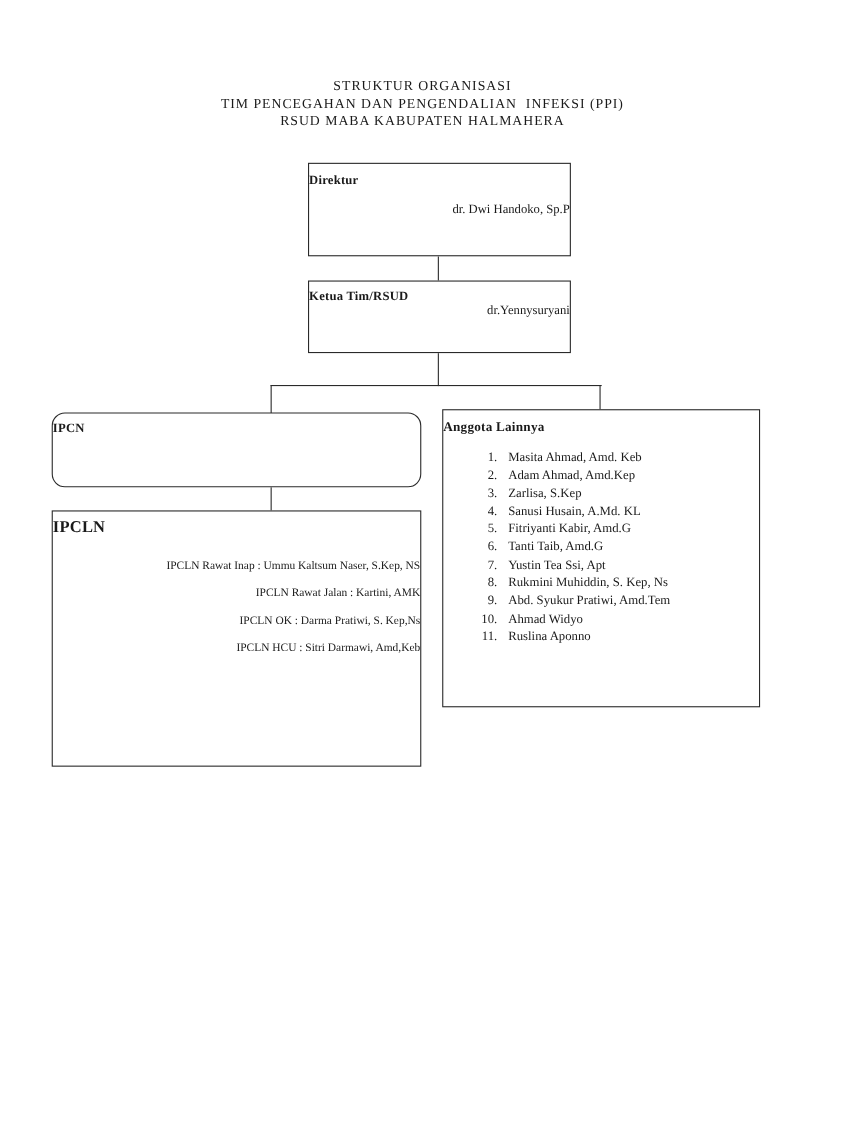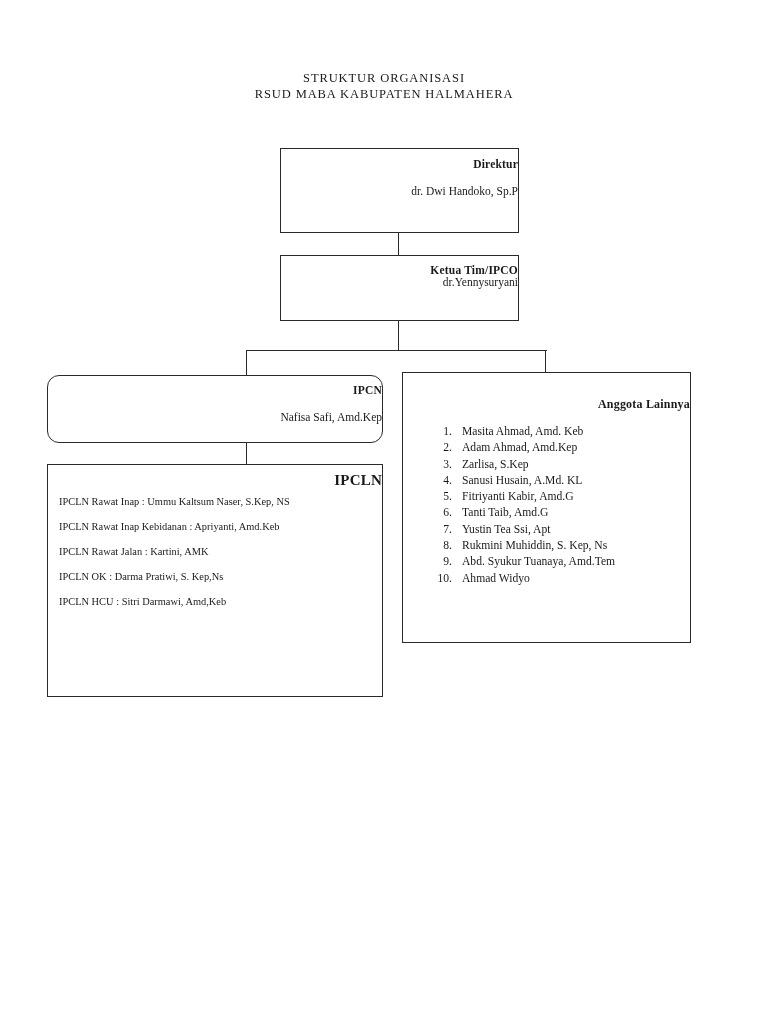--- a/index.html
+++ b/index.html
@@ -29,21 +29,21 @@
     white-space:pre;
   }
 
   
   .node {
     position:absolute;
     border:1.3px solid #2a2a2a;
     background:#ffffff;
   }
   .node-head {
-    text-align:right;
+    text-align:left;
     font-weight:bold;
     font-size:11.5px;
     font-family:"Liberation Serif", serif;
     letter-spacing:0.2px;
   }
   .node-sub {
     text-align:right;
     font-size:11.5px;
     font-family:"Liberation Serif", serif;
   }
@@ -55,31 +55,31 @@
   #box-ketua { left:280px; top:255px; width:239px; height:66px; }
   #box-ketua .node-head { margin-top:8px; }
   #box-ketua .node-sub  { }
 
   #box-ipcn { left:47px; top:375px; width:336px; height:68px;border-radius:12px; }
   #box-ipcn .node-head { margin-top:8px; }
   #box-ipcn .node-sub  { margin-top:15px; }
 
   #box-ipcln { left:47px; top:464px; width:336px; height:233px; }
   #box-ipcln .node-head { margin-top:7px; font-size:15px; }
-  .ipcln-list { padding-left:11px; }
+  .ipcln-list { margin-top:13px; padding-left:11px;text-align:right; }
   .ipcln-item {
     font-family:"Liberation Serif", serif;
     font-size:10.4px;
     line-height:25px;
     color:#1a1a1a;
     white-space:nowrap;
   }
 
   #box-anggota { left:402px; top:372px; width:289px; height:271px; }
-  #box-anggota .node-head { margin-top:24px; font-size:12px; }
+  #box-anggota .node-head { margin-top:8px; font-size:12px; }
   .anggota-list {
     margin-top:12px;
     padding-left:29px;
     list-style:none;
   }
   .anggota-row {
     display:flex;
     font-family:"Liberation Serif", serif;
     font-size:11.6px;
     line-height:16.3px;
@@ -101,50 +101,49 @@
   #conn-right-down{ left:545px; top:350px; height:23px; }
   #conn-ipcn-ipcln{ left:246px; top:443px; height:22px; }
 </style>
 </head>
 <body>
 
 <div id="canvas">
 
   <div class="title-block">
     <div class="title-line">STRUKTUR ORGANISASI</div>
+    <div class="title-line">TIM PENCEGAHAN DAN PENGENDALIAN  INFEKSI (PPI)</div>
     <div class="title-line">RSUD MABA KABUPATEN HALMAHERA</div>
   </div>
 
   <div class="conn conn-v" id="conn-dir-ketua"></div>
   <div class="conn conn-v" id="conn-ketua-down"></div>
   <div class="conn conn-h" id="conn-bar"></div>
   <div class="conn conn-v" id="conn-left-down"></div>
   <div class="conn conn-v" id="conn-right-down"></div>
   <div class="conn conn-v" id="conn-ipcn-ipcln"></div>
 
   <div class="node" id="box-direktur">
     <div class="node-head">Direktur</div>
     <div class="node-sub">dr. Dwi Handoko, Sp.P</div>
   </div>
 
   <div class="node" id="box-ketua">
-    <div class="node-head">Ketua Tim/IPCO</div>
+    <div class="node-head">Ketua Tim/RSUD</div>
     <div class="node-sub">dr.Yennysuryani</div>
   </div>
 
   <div class="node" id="box-ipcn">
     <div class="node-head">IPCN</div>
-    <div class="node-sub">Nafisa Safi,  Amd.Kep</div>
   </div>
 
   <div class="node" id="box-ipcln">
     <div class="node-head">IPCLN</div>
     <div class="ipcln-list">
         <div class="ipcln-item">IPCLN Rawat Inap : Ummu Kaltsum Naser, S.Kep, NS</div>
-        <div class="ipcln-item">IPCLN Rawat Inap Kebidanan : Apriyanti, Amd.Keb</div>
         <div class="ipcln-item">IPCLN Rawat Jalan : Kartini, AMK</div>
         <div class="ipcln-item">IPCLN OK : Darma Pratiwi, S. Kep,Ns</div>
         <div class="ipcln-item">IPCLN HCU : Sitri Darmawi, Amd,Keb</div>
       </div>
   </div>
 
   <div class="node" id="box-anggota">
     <div class="node-head">Anggota Lainnya</div>
     <div class="anggota-list">
         <div class="anggota-row">
@@ -174,22 +173,26 @@
         <div class="anggota-row">
           <span class="anggota-num">7.</span>
           <span class="anggota-name">Yustin Tea Ssi, Apt</span>
         </div>
         <div class="anggota-row">
           <span class="anggota-num">8.</span>
           <span class="anggota-name">Rukmini Muhiddin, S. Kep, Ns</span>
         </div>
         <div class="anggota-row">
           <span class="anggota-num">9.</span>
-          <span class="anggota-name">Abd. Syukur Tuanaya, Amd.Tem</span>
+          <span class="anggota-name">Abd. Syukur Pratiwi, Amd.Tem</span>
         </div>
         <div class="anggota-row">
           <span class="anggota-num">10.</span>
           <span class="anggota-name">Ahmad Widyo</span>
+        </div>
+        <div class="anggota-row">
+          <span class="anggota-num">11.</span>
+          <span class="anggota-name">Ruslina Aponno</span>
         </div>
       </div>
   </div>
 
 </div>
 
 </body></html>

